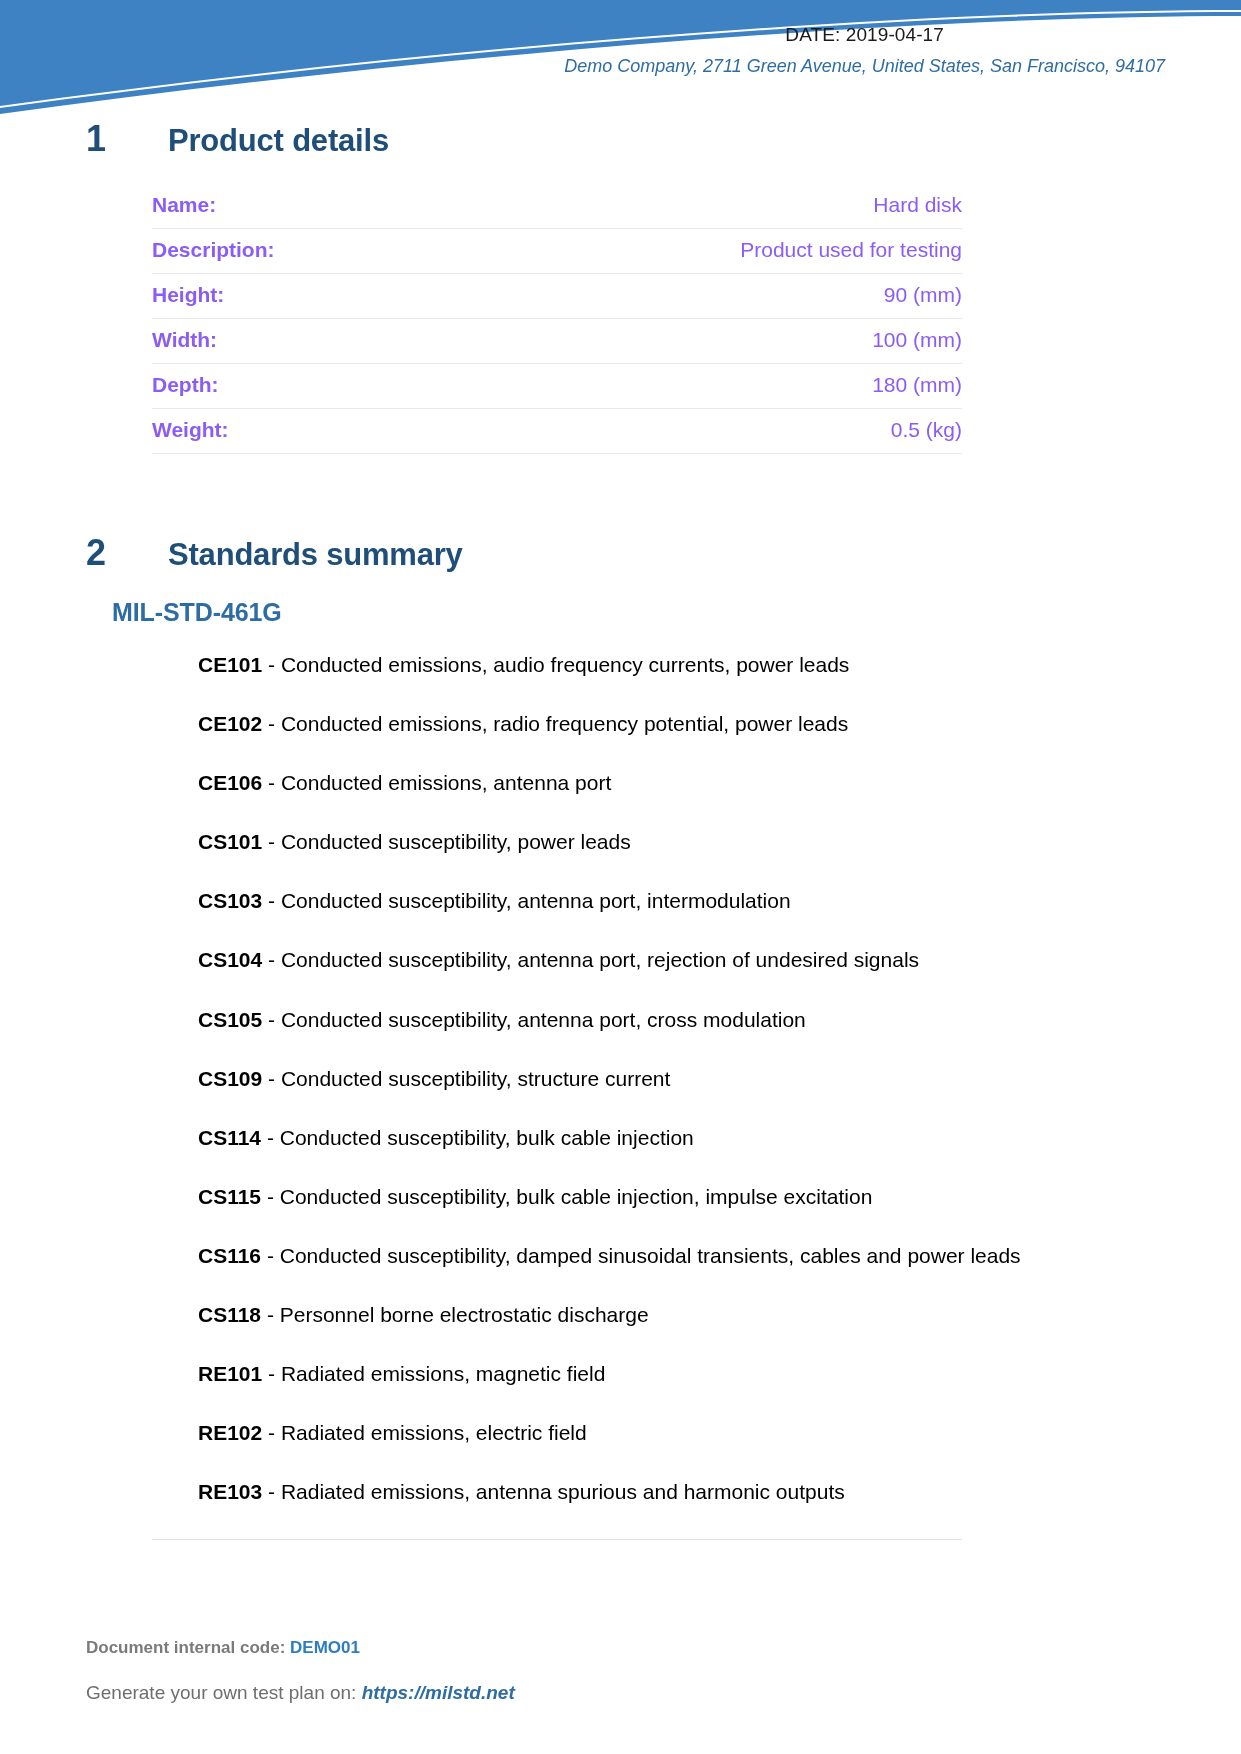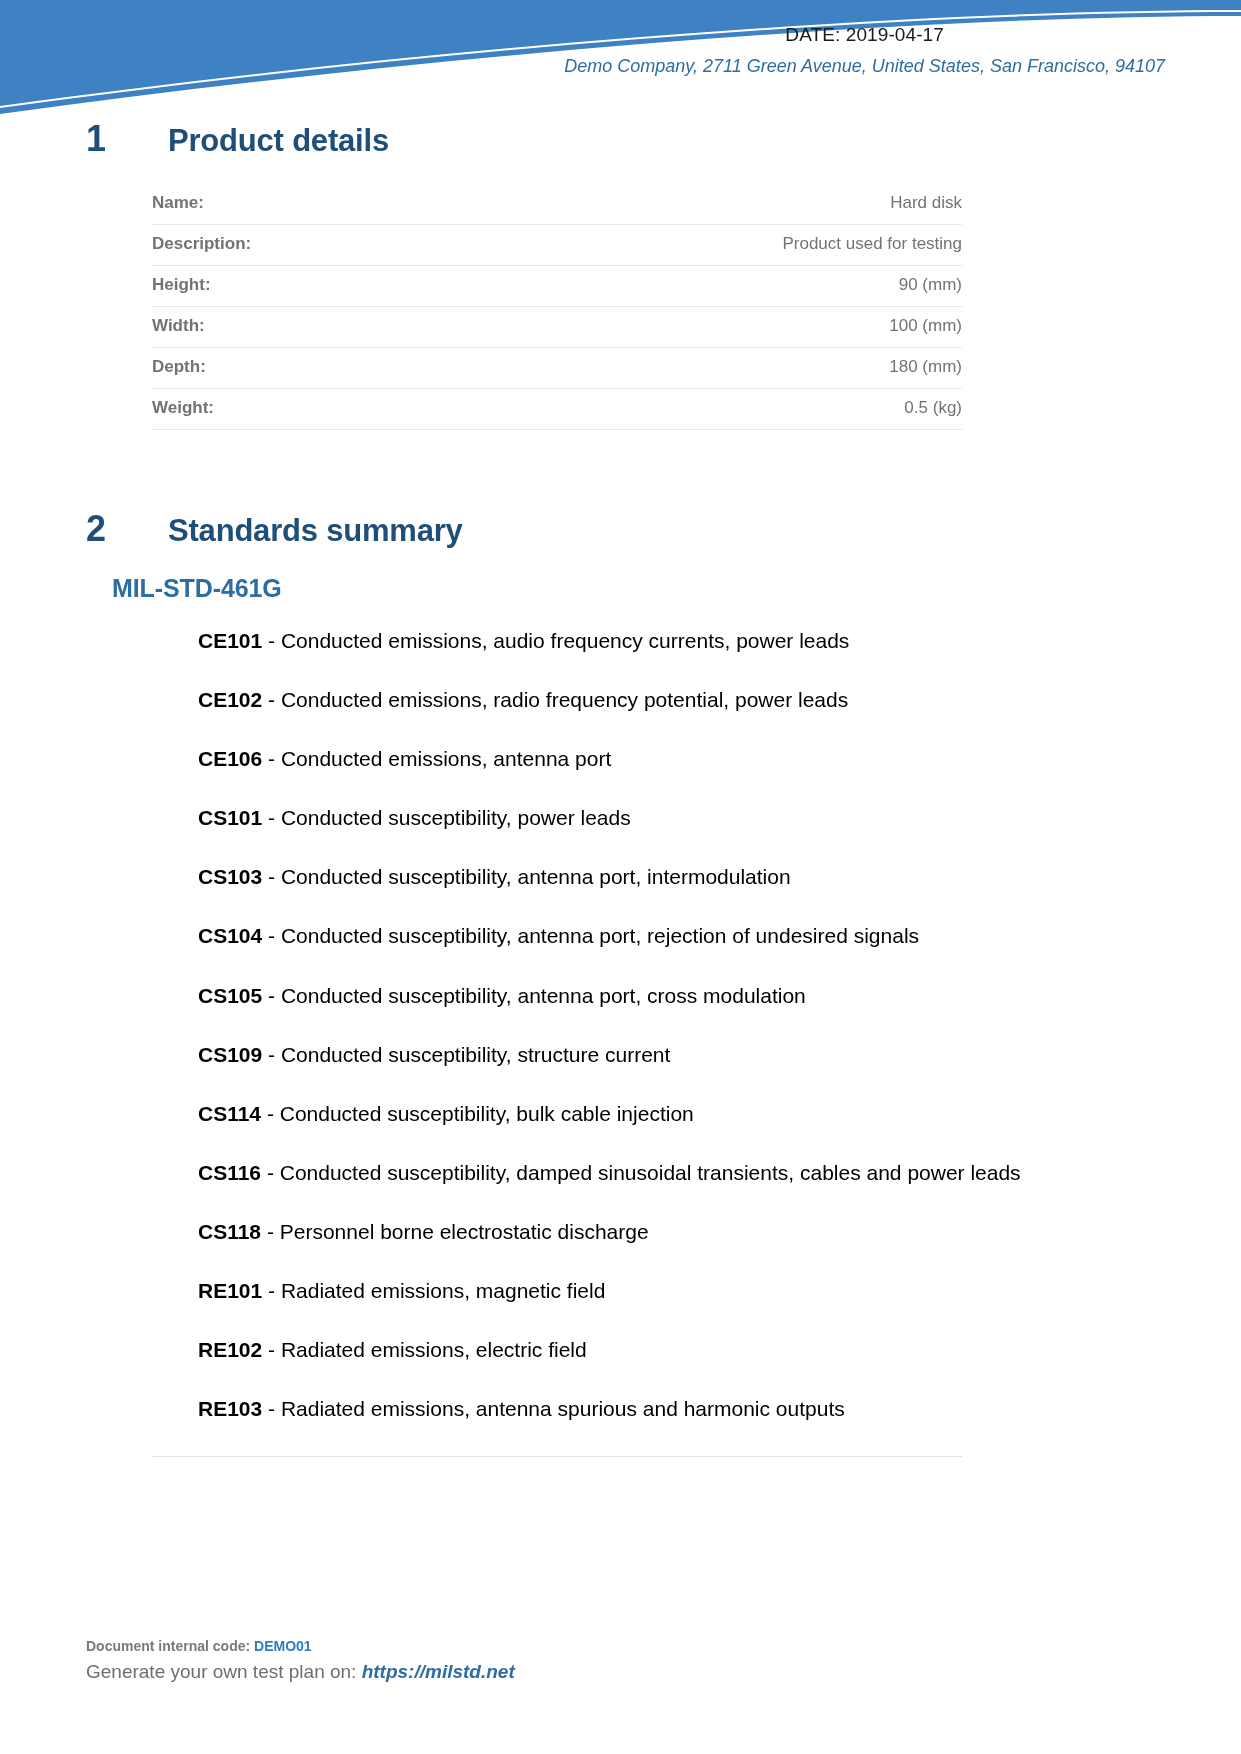--- a/index.html
+++ b/index.html
@@ -72,22 +72,22 @@
   }
   .section-heading .sec-title { font-size: 31px; }
 
   
   #details-table {
     margin: 24px 0 0 152px;
     width: 810px;
     border-collapse: collapse;
   }
   #details-table td {
-    font-size: 17px;
-    color: #737373;
+    font-size: 21px;
+    color: #8b5cf6;
     padding: 9px 0 11px 0;
     border-bottom: 1px solid #e9e9e9;
     vertical-align: baseline;
   }
   #details-table tr:first-child td { border-top: none; }
   #details-table td.k {
     font-weight: bold;
     text-align: left;
     width: 45%;
   }
@@ -130,24 +130,24 @@
     background: #e3e3e3;
   }
 
   
   #footer {
     position: absolute;
     left: 86px;
     top: 1638px;
   }
   #footer-line-1 {
-    font-size: 14px;
+    font-size: 17px;
     color: #7a7a7a;
     font-weight: bold;
-    margin-bottom: 7px;
+    margin-bottom: 24px;
     white-space: nowrap;
   }
   #footer-line-1 .code-val {
     color: #2E7DC0;
     font-weight: bold;
   }
   #footer-line-2 {
     font-size: 19px;
     color: #6e6e6e;
     white-space: nowrap;
@@ -239,20 +239,23 @@
       <li class="test-item">
         <span class="code">CS105</span><span class="desc"> - </span><span class="desc">Conducted susceptibility, antenna port, cross modulation</span>
       </li>
       <li class="test-item">
         <span class="code">CS109</span><span class="desc"> - </span><span class="desc">Conducted susceptibility, structure current</span>
       </li>
       <li class="test-item">
         <span class="code">CS114</span><span class="desc"> - </span><span class="desc">Conducted susceptibility, bulk cable injection</span>
       </li>
       <li class="test-item">
+        <span class="code">CS115</span><span class="desc"> - </span><span class="desc">Conducted susceptibility, bulk cable injection, impulse excitation</span>
+      </li>
+      <li class="test-item">
         <span class="code">CS116</span><span class="desc"> - </span><span class="desc">Conducted susceptibility, damped sinusoidal transients, cables and power leads</span>
       </li>
       <li class="test-item">
         <span class="code">CS118</span><span class="desc"> - </span><span class="desc">Personnel borne electrostatic discharge</span>
       </li>
       <li class="test-item">
         <span class="code">RE101</span><span class="desc"> - </span><span class="desc">Radiated emissions, magnetic field</span>
       </li>
       <li class="test-item">
         <span class="code">RE102</span><span class="desc"> - </span><span class="desc">Radiated emissions, electric field</span>

